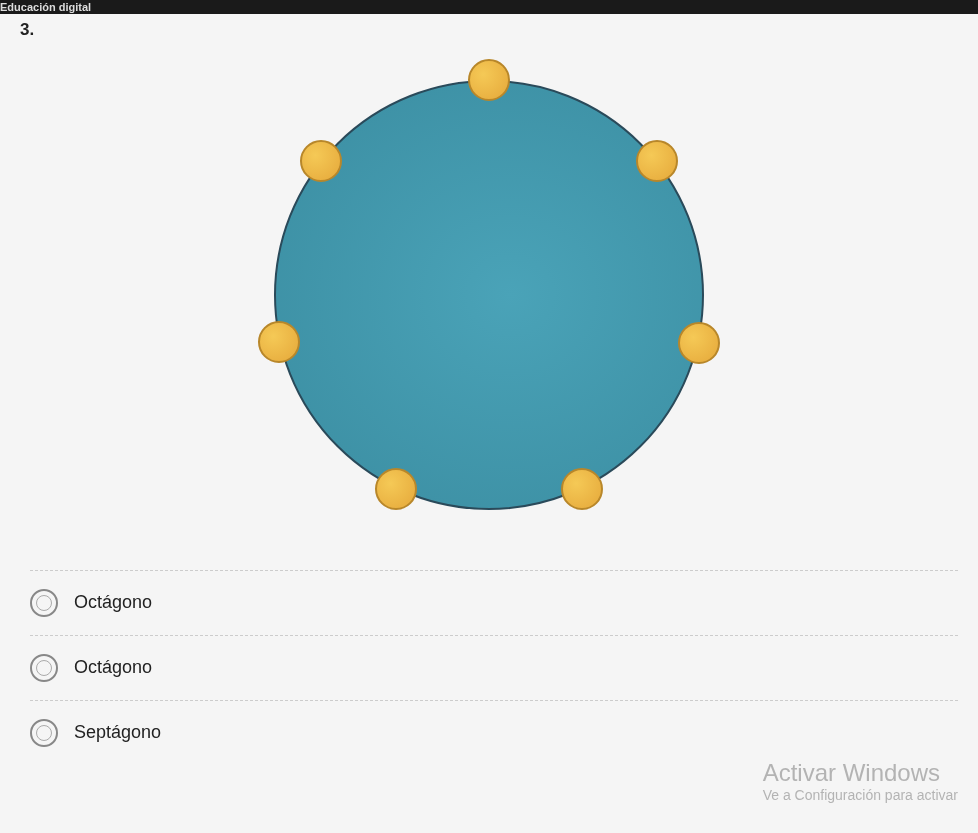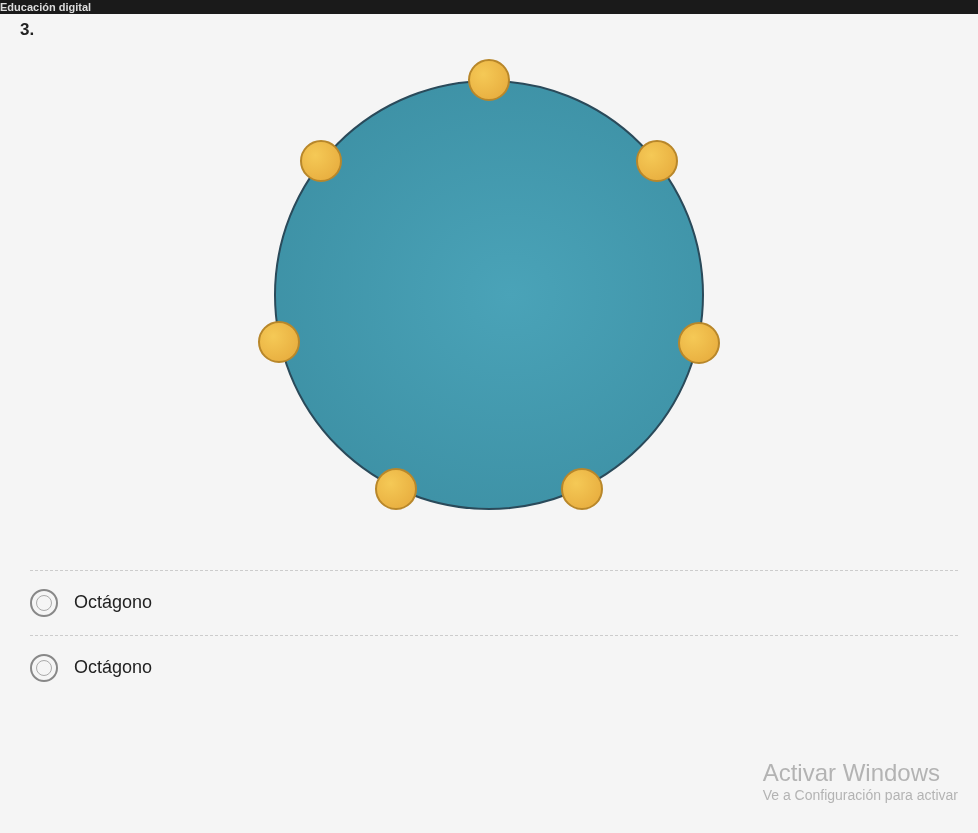--- a/index.html
+++ b/index.html
@@ -152,19 +152,25 @@
           <div class="radio-inner"></div>
         </div>
       <span class="option-label">Octágono</span>
     </div>
     <div class="option">
       <div class="radio">
           <div class="radio-inner"></div>
         </div>
       <span class="option-label">Octágono</span>
     </div>
+    <div class="option">
+      <div class="radio">
+          <div class="radio-inner"></div>
+        </div>
+      <span class="option-label">Septágono</span>
+    </div>
   </div>
 </div>
 
 <div class="watermark">
   <div class="watermark-title">Activar Windows</div>
   <div class="watermark-sub">Ve a Configuración para activar</div>
 </div>
 
 </body></html>

